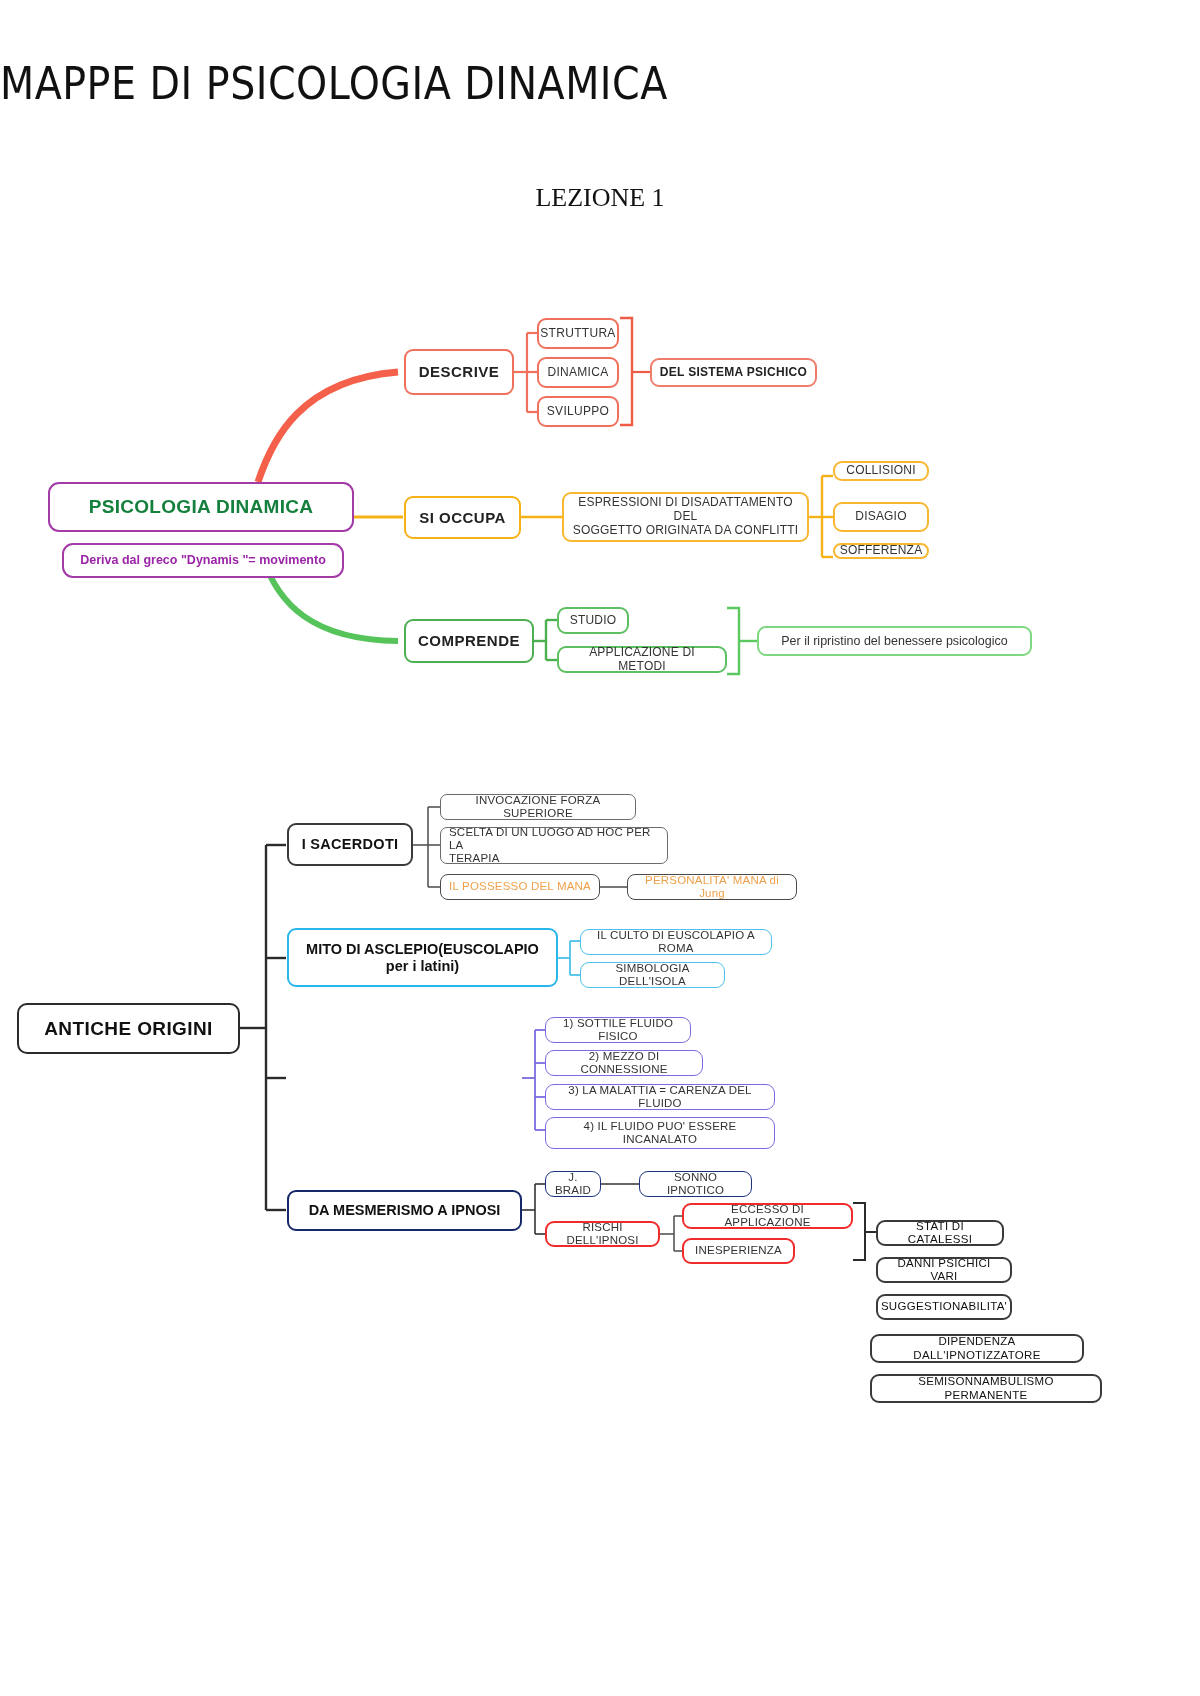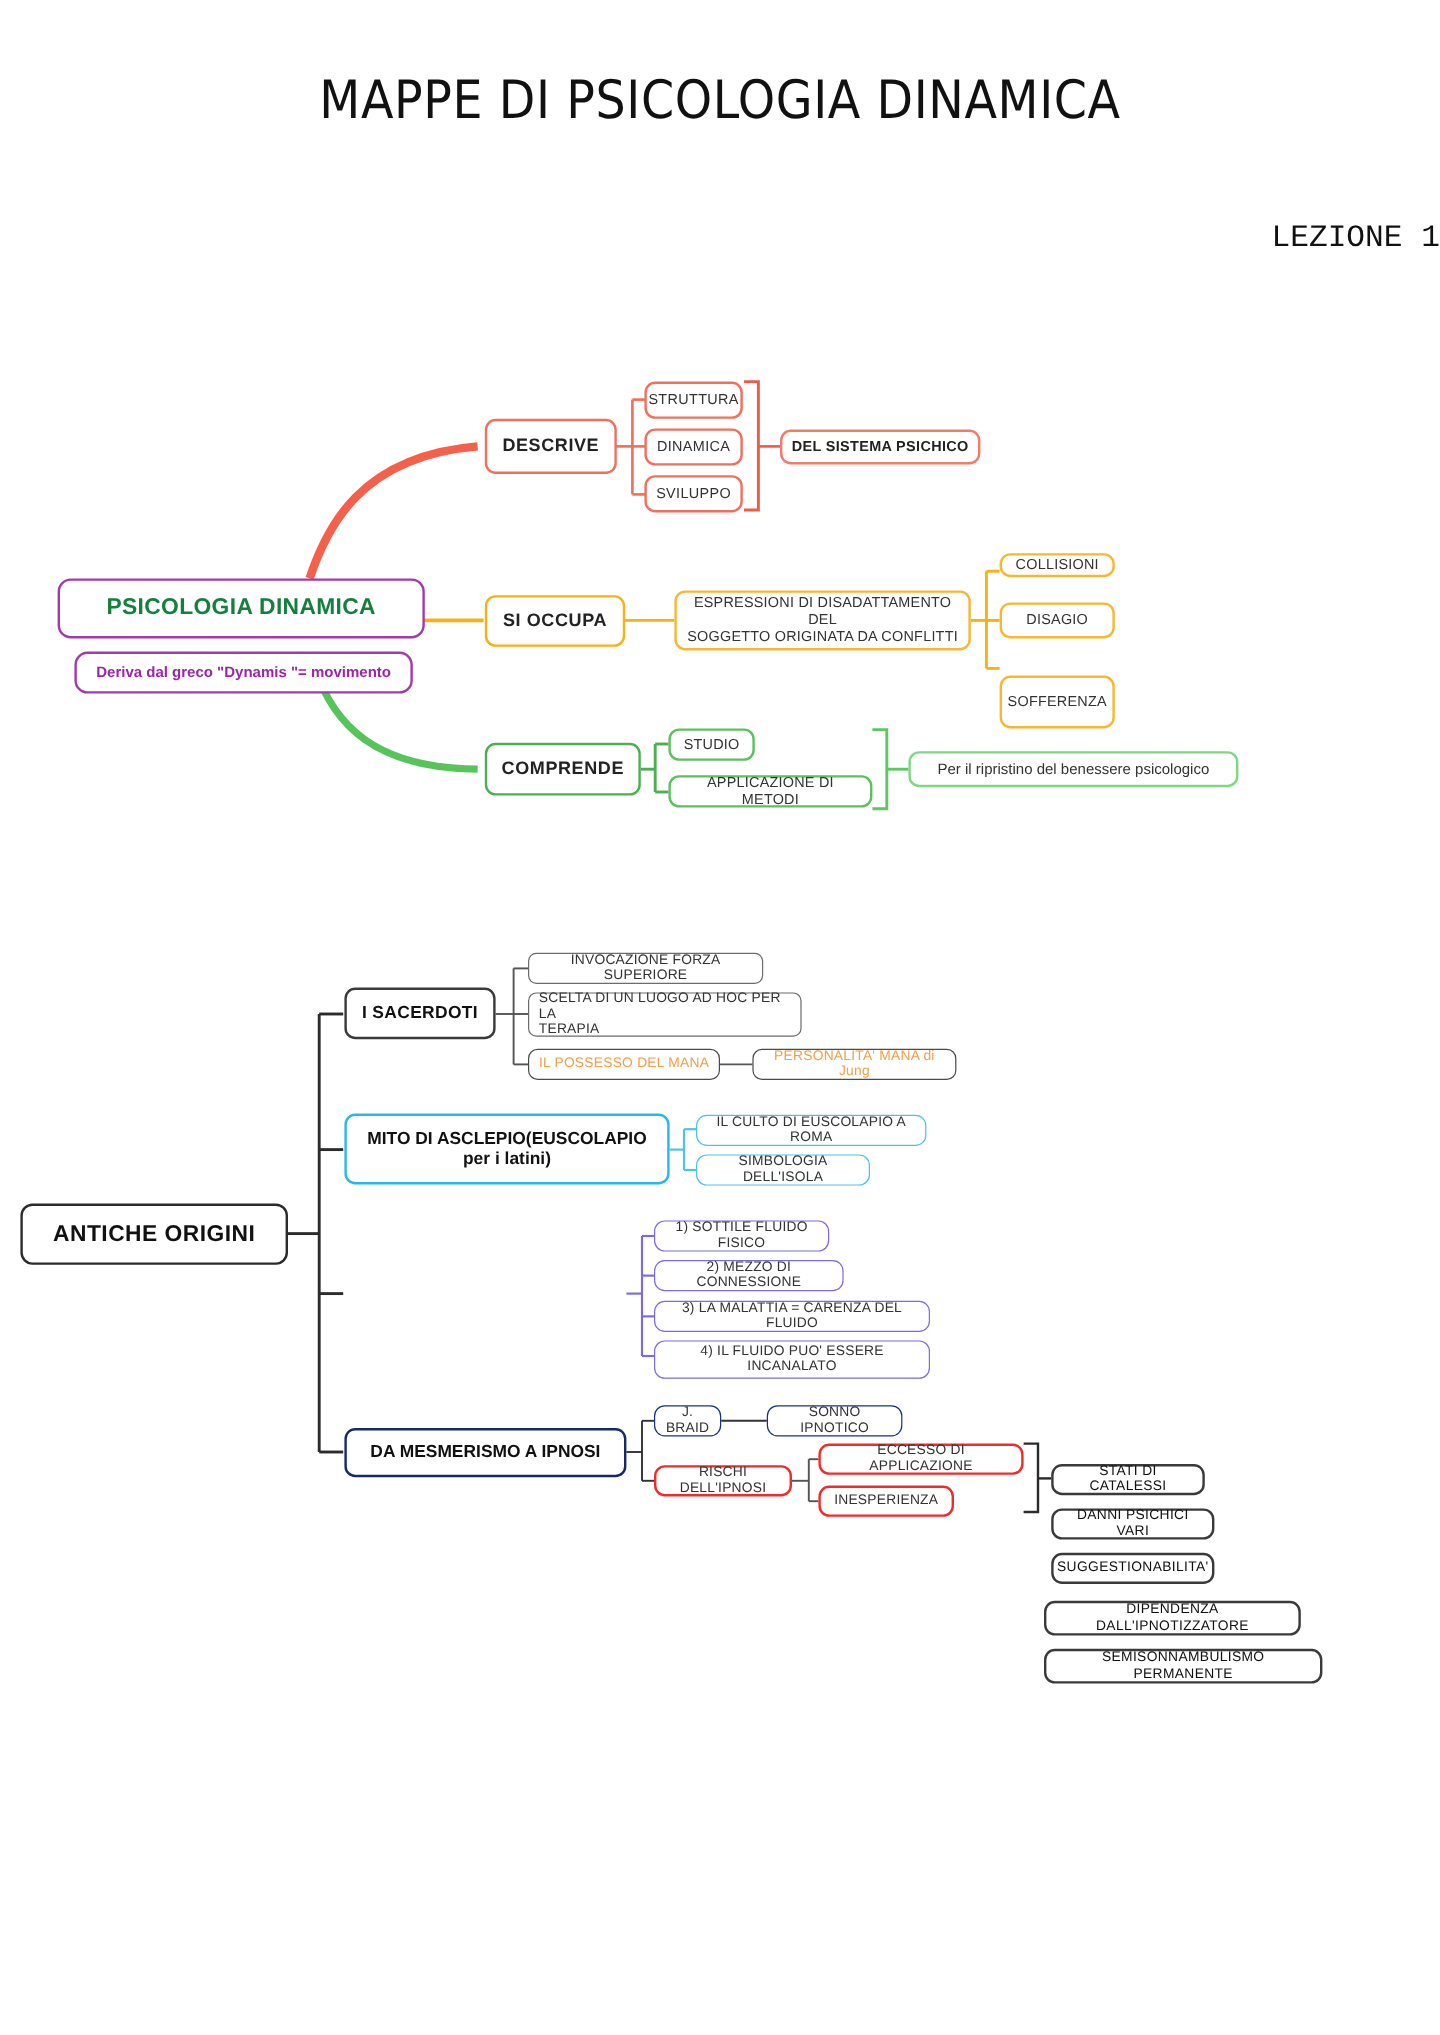--- a/index.html
+++ b/index.html
@@ -8,29 +8,29 @@
     width:1200px; height:1696px;
     background:#ffffff;
     font-family:"Liberation Sans", sans-serif;
     position:relative;
     overflow:hidden;
   }
   #page { position:absolute; inset:0; }
 
   .title {
     position:absolute; left:0; top:58px; width:1200px;
-    text-align:center;
+    text-align:left;
     font-size:44px; letter-spacing:0.5px; color:#111;
     font-family:"DejaVu Sans Condensed","Liberation Sans", sans-serif;
     font-weight:400;
   }
   .subtitle {
     position:absolute; left:0; top:183px; width:1200px;
-    text-align:right; font-size:26px; color:#111;
-    font-family:Liberation Mono, monospace;
+    text-align:center; font-size:26px; color:#111;
+    font-family:Liberation Serif, serif;
   }
 
   svg.wires { position:absolute; left:0; top:0; width:1200px; height:1696px; pointer-events:none; }
 
   .node {
     position:absolute;
     display:flex; align-items:center; justify-content:center;
     text-align:center;
     background:#fff;
     border-style:solid;
@@ -201,21 +201,21 @@
   <div class="node n-yel-s" style="left:562px; top:492px; width:247px; height:50px;">
     <span>ESPRESSIONI DI DISADATTAMENTO DEL
 SOGGETTO ORIGINATA DA CONFLITTI</span>
   </div>
   <div class="node n-yel-t" style="left:833px; top:461px; width:96px; height:20px;">
     <span>COLLISIONI</span>
   </div>
   <div class="node n-yel-t" style="left:833px; top:502px; width:96px; height:30px;">
     <span>DISAGIO</span>
   </div>
-  <div class="node n-yel-t" style="left:833px; top:543px; width:96px; height:44px;margin-top:20px;">
+  <div class="node n-yel-t" style="left:833px; top:543px; width:96px; height:16px;">
     <span>SOFFERENZA</span>
   </div>
 
   <div class="node n-grn" style="left:404px; top:619px; width:130px; height:44px;">
     <span>COMPRENDE</span>
   </div>
   <div class="node n-grn-s" style="left:557px; top:607px; width:72px; height:27px;">
     <span>STUDIO</span>
   </div>
   <div class="node n-grn-s" style="left:557px; top:646px; width:170px; height:27px;">

